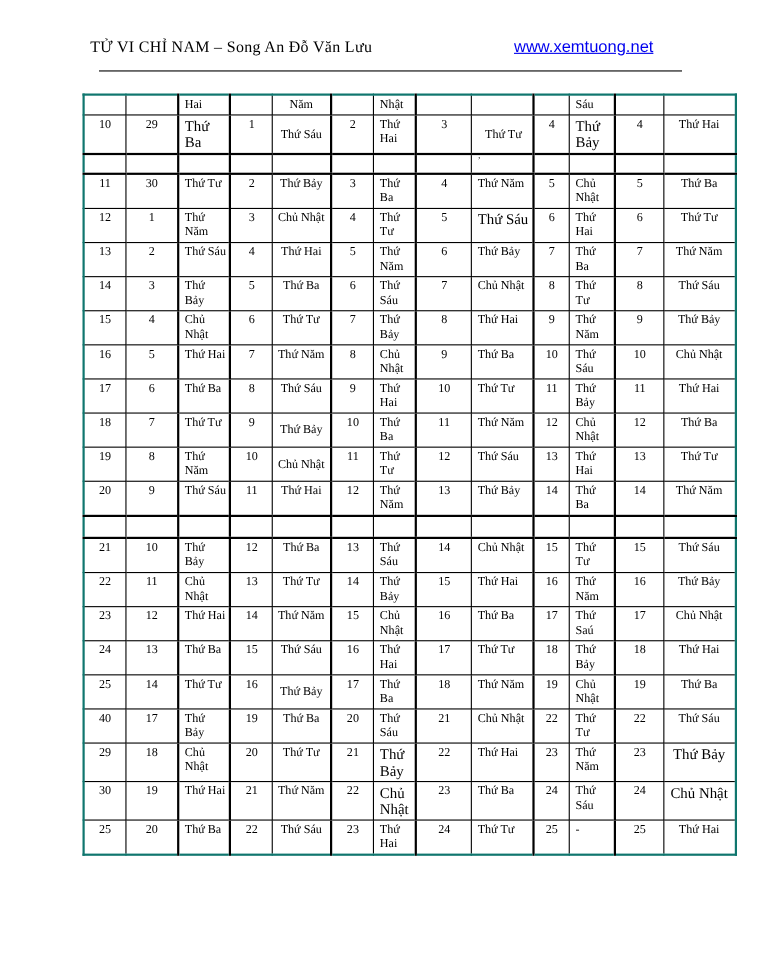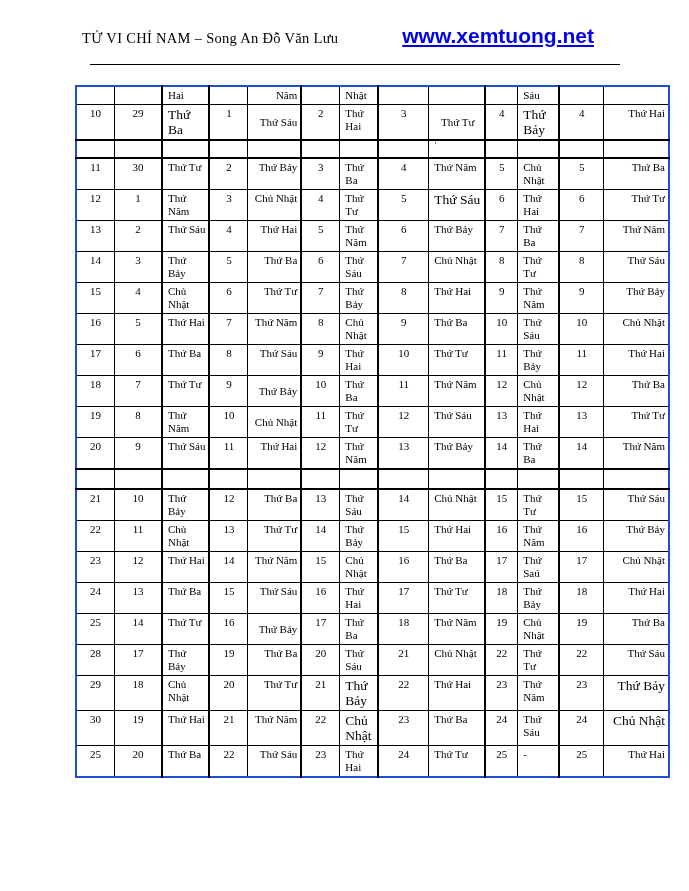--- a/index.html
+++ b/index.html
@@ -4,54 +4,54 @@
 <style>
   html,body { margin:0; padding:0; }
   body {
     width:689px; height:891px;
     background:#ffffff;
     font-family:"Liberation Serif", serif;
     color:#000;
     position:relative;
   }
   .page-header {
-    position:absolute; top:24px; left:82px; right:95px;
+    position:absolute; top:34px; left:82px; right:95px;
     display:flex; justify-content:space-between; align-items:baseline;
   }
   .page-title {
     font-size:14.5px; letter-spacing:0.3px; white-space:nowrap;
   }
   .website-link {
     font-family:"Liberation Sans", sans-serif;
-    font-weight:bold; font-size:21px;
+    font-weight:normal; font-size:15px;
     color:#0000ee; text-decoration:underline;
     cursor:pointer; white-space:nowrap;
   }
   .header-divider {
     position:absolute; top:64px; left:90px; width:530px;
     border:none; border-top:1.5px solid #000; margin:0;
   }
   table.calendar {
     position:absolute; top:85px; left:75px; width:595px;
     border-collapse:collapse; table-layout:fixed;
-    border:2px solid #1d4ed8;
+    border:2px solid #0f766e;
   }
   td {
     border:1px solid #000;
     font-size:11px; line-height:13px;
     padding:2px 3px;
     vertical-align:top;
     overflow:hidden;
     word-wrap:break-word;
   }
   
   td.c3, td.c4, td.c6, td.c8, td.c10, td.c12 { border-left-width:2px; }
   .num { text-align:center; }
   .day { text-align:left; padding-left:5px; }
-  td.c5.day, td.c13.day { text-align:right; padding-left:2px; }
+  td.c5.day, td.c13.day { text-align:center; padding-left:2px; }
   .big { font-size:13.5px; line-height:15px; }
   .small { font-size:8px; line-height:8px; padding-top:1px; }
   .mid { vertical-align:middle; text-align:center; }
   tr.hdr td { height:13px; font-size:11px; }
   tr.body td { height:25px; }
   tr.empty1 td { height:12px; border-top-width:2px; border-bottom-width:2px; }
   tr.empty2 td { height:14px; border-top-width:2px; border-bottom-width:2px; }
 </style>
 </head>
 <body>
@@ -359,21 +359,21 @@
         <td class="num c6">17</td>
         <td class="day c7">Thứ Ba</td>
         <td class="num c8">18</td>
         <td class="day c9">Thứ Năm</td>
         <td class="num c10">19</td>
         <td class="day c11">Chủ Nhật</td>
         <td class="num c12">19</td>
         <td class="day c13">Thứ Ba</td>
       </tr>
       <tr class="body">
-        <td class="num c1">28</td>
+        <td class="num c1">40</td>
         <td class="num c2">17</td>
         <td class="day c3">Thứ Bảy</td>
         <td class="num c4">19</td>
         <td class="day c5">Thứ Ba</td>
         <td class="num c6">20</td>
         <td class="day c7">Thứ Sáu</td>
         <td class="num c8">21</td>
         <td class="day c9">Chủ Nhật</td>
         <td class="num c10">22</td>
         <td class="day c11">Thứ Tư</td>

